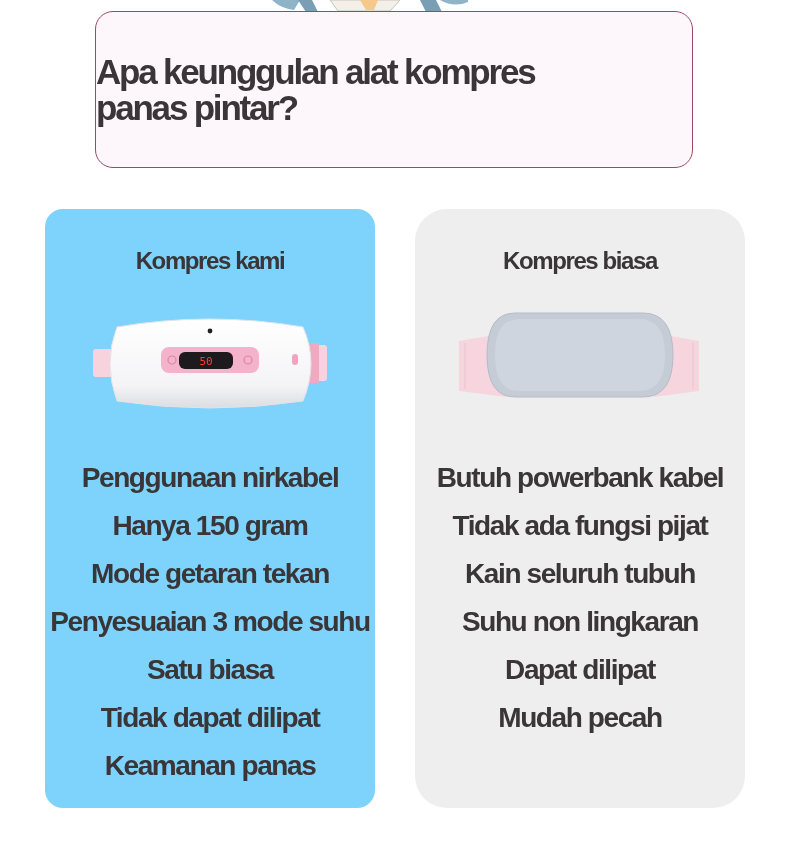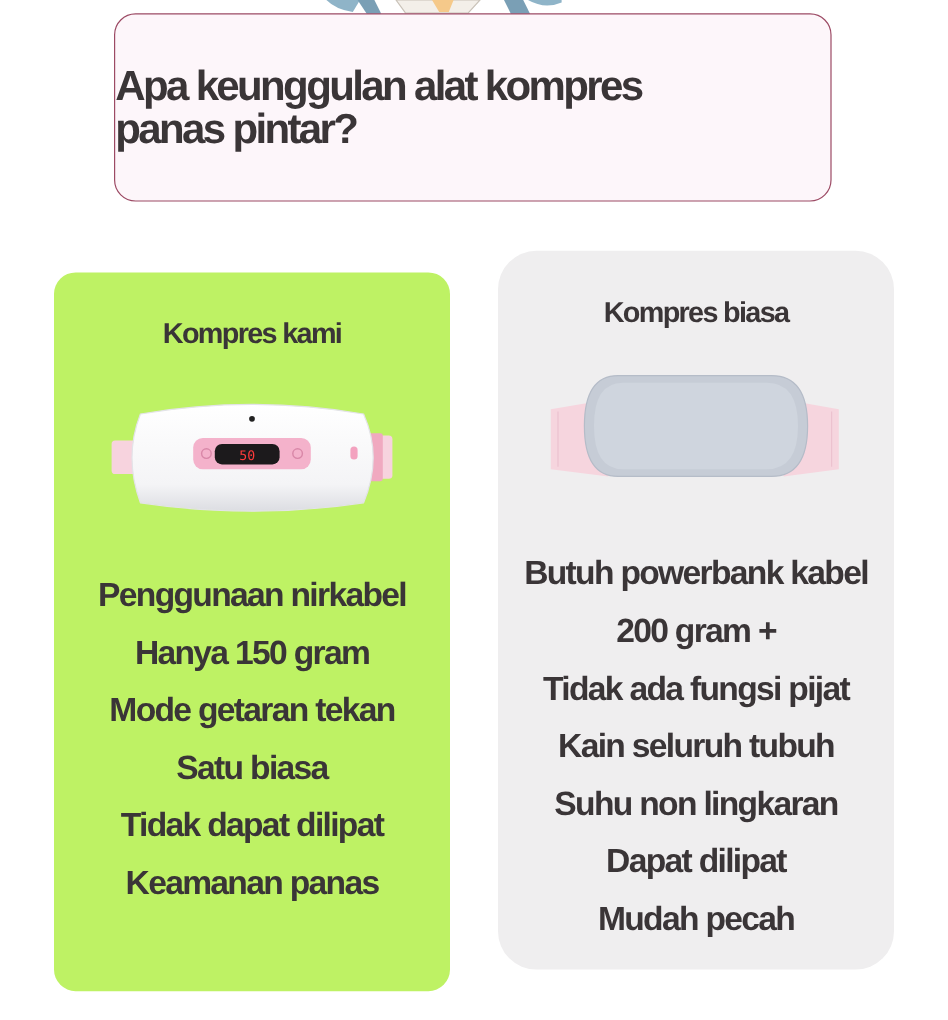--- a/index.html
+++ b/index.html
@@ -17,21 +17,21 @@
       align-items: flex-start; justify-content: center;
     }
     .title-line {
       font-size: 35px; font-weight: bold; letter-spacing: -2.2px; line-height: 36px;
       color: #3a3537; text-align: center;
     }
     .card {
       position: absolute; top: 209px; width: 330px; height: 599px;
       border-radius: 18px; box-sizing: border-box;
     }
-    .card.ours { left: 45px; background: #bef264; margin-top: 18px; }
+    .card.ours { left: 45px; background: #7dd3fc; }
     .card.regular { left: 415px; background: #efeeef; border-radius: 32px; }
     .card-title {
       position: absolute; top: 38px; left: 0; right: 0; text-align: center;
       font-size: 24px; font-weight: bold; letter-spacing: -1.4px; color: #3a3537;
     }
     .product { position: absolute; left: 0; right: 0; top: 100px; height: 110px; }
     .features {
       position: absolute; top: 250px; left: 0; right: 0; margin: 0; padding: 0;
       list-style: none;
     }
@@ -77,38 +77,38 @@
     <rect x="134" y="43" width="54" height="17" rx="6" fill="#1c1a1c"></rect>
     <text x="161" y="56" text-anchor="middle" font-family="DejaVu Sans Mono, monospace" font-size="11" fill="#ff3b3b">50</text>
     <circle cx="127" cy="51" r="4" fill="none" stroke="#d987a8" stroke-width="1.2"></circle>
     <circle cx="203" cy="51" r="4" fill="none" stroke="#d987a8" stroke-width="1.2"></circle>
     <rect x="247" y="45" width="6" height="11" rx="3" fill="#f3a2bf"></rect>
   </svg>
   <ul class="features">
     <li>Penggunaan nirkabel</li>
     <li>Hanya 150 gram</li>
     <li>Mode getaran tekan</li>
+    <li>Penyesuaian 3 mode suhu</li>
     <li>Satu biasa</li>
     <li>Tidak dapat dilipat</li>
     <li>Keamanan panas</li>
   </ul>
 </div>
 
 <div class="card regular">
   <div class="card-title">Kompres biasa</div>
   <svg class="product" viewBox="0 0 330 110">
     <path d="M44 32 L92 24 L92 88 L44 82 Z" fill="#f6d5de"></path>
     <path d="M238 24 L284 32 L284 82 L238 88 Z" fill="#f6d5de"></path>
     <line x1="50" y1="34" x2="50" y2="80" stroke="#ecc2cf" stroke-width="1"></line>
     <line x1="278" y1="34" x2="278" y2="80" stroke="#ecc2cf" stroke-width="1"></line>
     <path d="M100 4 L228 4 Q258 4 258 46 Q258 88 228 88 L100 88 Q72 88 72 46 Q72 4 100 4 Z" fill="#c6ccd6" stroke="#b5bcc8" stroke-width="1"></path>
     <path d="M104 10 L224 10 Q250 10 250 46 Q250 82 224 82 L104 82 Q80 82 80 46 Q80 10 104 10 Z" fill="#cfd5de"></path>
   </svg>
   <ul class="features">
     <li>Butuh powerbank kabel</li>
-    <li>200 gram +</li>
     <li>Tidak ada fungsi pijat</li>
     <li>Kain seluruh tubuh</li>
     <li>Suhu non lingkaran</li>
     <li>Dapat dilipat</li>
     <li>Mudah pecah</li>
   </ul>
 </div>
 
 </body></html>

